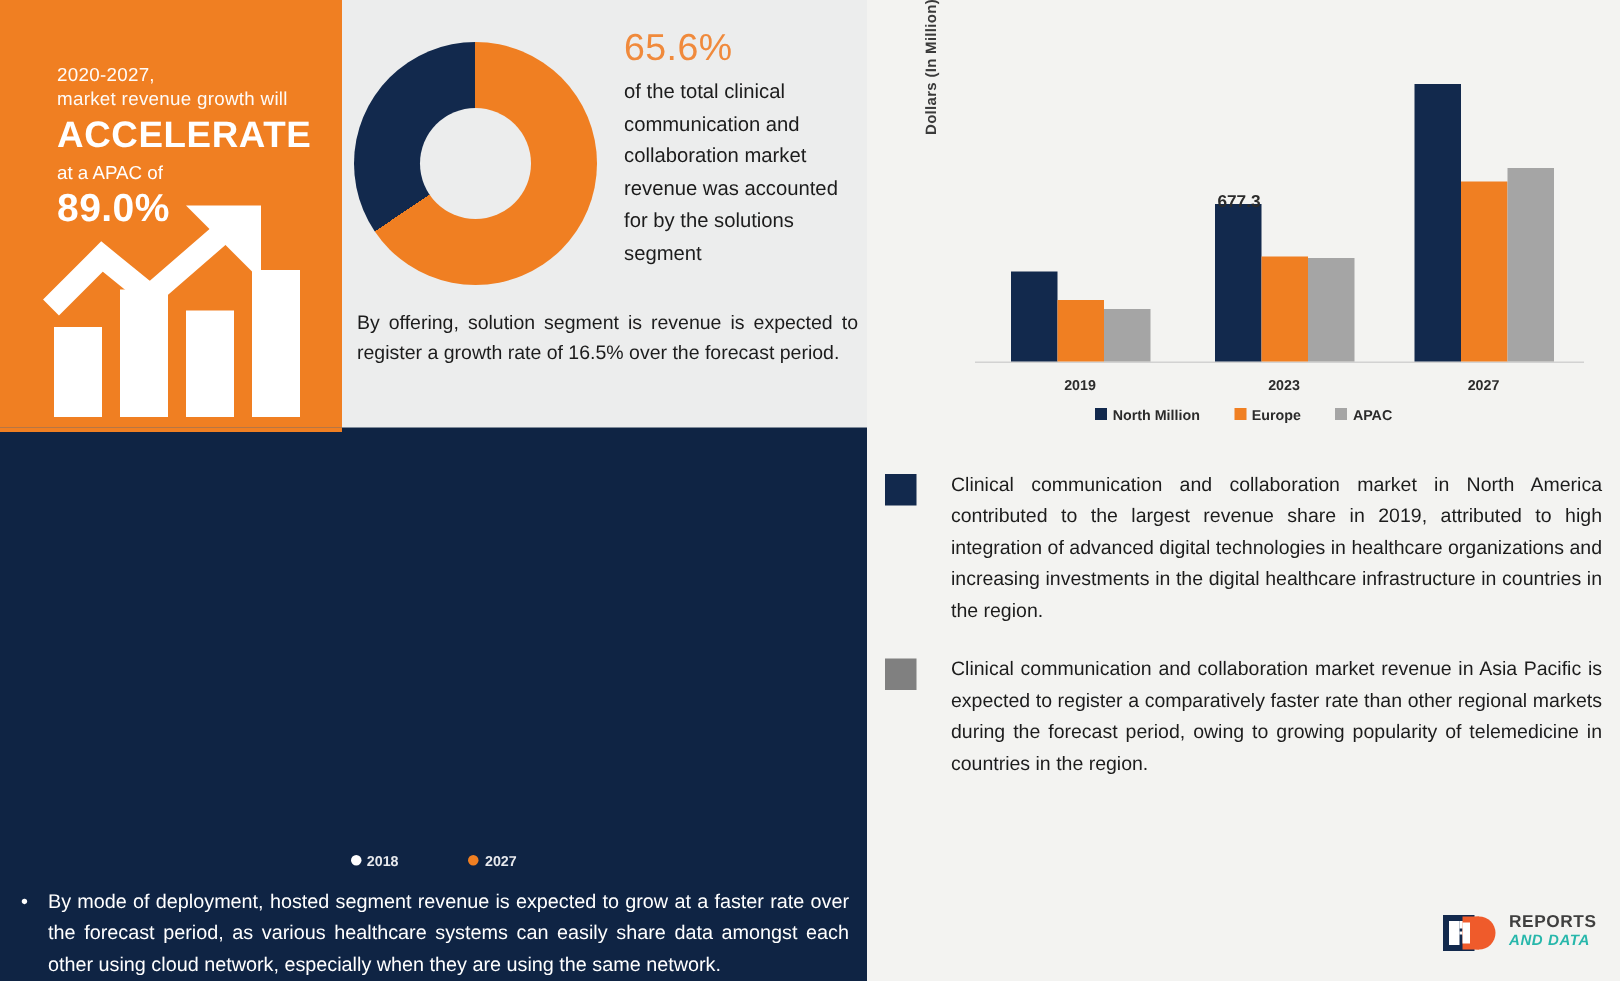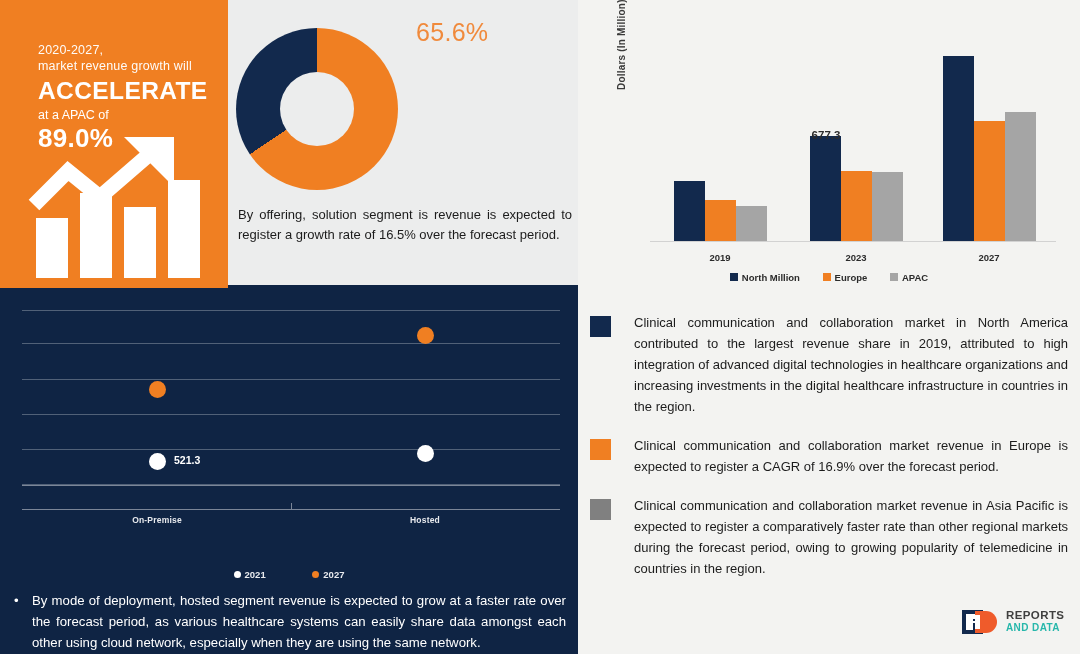--- a/index.html
+++ b/index.html
@@ -121,21 +121,21 @@
   .note-swatch.na { background:#12294d; }
   .note-swatch.eu { background:#f07f22; }
   .note-swatch.ap { background:#808080; }
   .note-text { font-size:13px; line-height:21px; color:#1c1c1c; text-align:justify; }
 
   
   .logo { position:absolute; left:962px; top:606px; width:108px; height:36px; }
   .logo-mark { position:absolute; left:0; top:4px; width:40px; height:24px; }
   .logo-txt { position:absolute; left:44px; top:3px; }
   .logo-l1 { font-size:11.5px; font-weight:bold; color:#3f3f3f; letter-spacing:.4px; line-height:12px; }
-  .logo-l2 { font-size:10px; font-weight:bold; color:#27b7ab; letter-spacing:.4px; line-height:12px; margin-top:1px; }
+  .logo-l2 { font-size:10px; font-weight:bold; color:#27b7ab; letter-spacing:.4px; line-height:12px; margin-top:1px;font-style:italic; }
 </style>
 </head>
 <body>
 
 <div class="page">
 
   <div class="left-col">
 
     <div class="accel-panel">
       <div class="accel-text">
@@ -158,52 +158,31 @@
         </svg>
       </div>
     </div>
 
     <div class="donut-panel">
       <div class="donut-wrap">
         <div class="donut"></div>
       </div>
       <div class="donut-right">
         <div class="donut-pct">65.6%</div>
+        <div class="donut-sub">of the total clinical communication and collaboration market revenue was accounted for by the solutions segment</div>
       </div>
       <div class="donut-foot">By offering, solution segment is revenue is expected to register a growth rate of 16.5% over the forecast period.</div>
     </div>
 
     <div class="dot-panel">
       <div class="dot-panel-topline"></div>
 
-      <div class="dot-plot">
-        <div class="gridline" style="top:13px;"></div>
-        <div class="gridline" style="top:46px;"></div>
-        <div class="gridline" style="top:82px;"></div>
-        <div class="gridline" style="top:117px;"></div>
-        <div class="gridline" style="top:152px;"></div>
-        <div class="gridline" style="top:187px;"></div>
-        <div class="axisline" style="top:188px;"></div>
-        <div class="axisline" style="top:212px;"></div>
-        <div class="tickmark" style="left:269px; top:206px;"></div>
-
-        <div class="dot y2027" style="left:135px; top:92px;"></div>
-        <div class="dot y2027" style="left:403px; top:38px;"></div>
-
-        <div class="dot y2018" style="left:135px; top:164px;"></div>
-        <div class="dot y2018" style="left:403px; top:156px;"></div>
-
-        <div class="dot-label" style="left:152px; top:157px;">521.3</div>
-
-        <div class="cat-label" style="left:135px; top:218px;">On-Premise</div>
-        <div class="cat-label" style="left:403px; top:218px;">Hosted</div>
-      </div>
 
       <div class="dot-legend">
-        <span class="lg"><span class="lgdot w"></span><span>2021</span></span>
+        <span class="lg"><span class="lgdot w"></span><span>2018</span></span>
         <span class="lg"><span class="lgdot o"></span><span>2027</span></span>
       </div>
 
       <div class="dot-bullet">
         <span class="bulletmark">•</span>
         <span class="btext">By mode of deployment, hosted segment revenue is expected to grow at a faster rate over the forecast period, as various healthcare systems can easily share data amongst each other using cloud network, especially when they are using the same network.</span>
       </div>
     </div>
   </div>
 
@@ -238,24 +217,20 @@
         <span class="bl"><span class="swatch-sm na"></span><span>North Million</span></span>
         <span class="bl"><span class="swatch-sm eu"></span><span>Europe</span></span>
         <span class="bl"><span class="swatch-sm ap"></span><span>APAC</span></span>
       </div>
     </div>
 
     <div class="note-list">
       <div class="note">
         <span class="note-swatch na"></span>
         <div class="note-text">Clinical communication and collaboration market in North America contributed to the largest revenue share in 2019, attributed to high integration of advanced digital technologies in healthcare organizations and increasing investments in the digital healthcare infrastructure in countries in the region.</div>
-      </div>
-      <div class="note">
-        <span class="note-swatch eu"></span>
-        <div class="note-text">Clinical communication and collaboration market revenue in Europe is expected to register a CAGR of 16.9% over the forecast period.</div>
       </div>
       <div class="note">
         <span class="note-swatch ap"></span>
         <div class="note-text">Clinical communication and collaboration market revenue in Asia Pacific is expected to register a comparatively faster rate than other regional markets during the forecast period, owing to growing popularity of telemedicine in countries in the region.</div>
       </div>
     </div>
   </div>
 
   <div class="logo">
     <div class="logo-mark">

